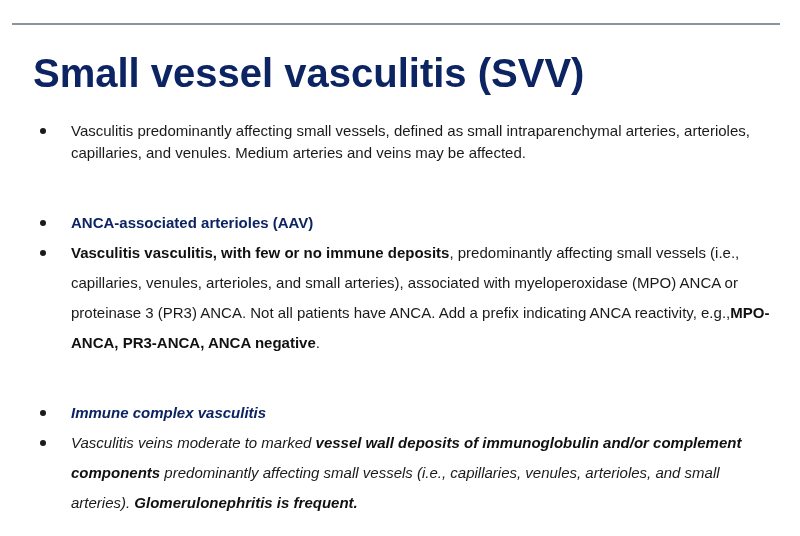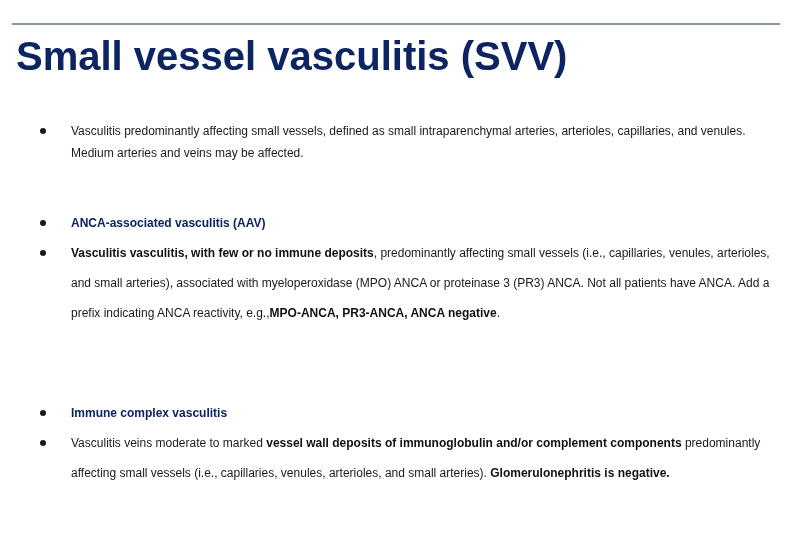--- a/index.html
+++ b/index.html
@@ -1,56 +1,56 @@
 <!DOCTYPE html>
 <html><head>
 <meta charset="utf-8">
 <style>
   html, body { margin: 0; padding: 0; background: #ffffff; }
   body { width: 800px; height: 536px; overflow: hidden; position: relative;
          font-family: "Liberation Sans", sans-serif; color: #1a1a1a; }
   .top-rule { position: absolute; left: 12px; top: 23px; width: 768px; height: 2px; background: #8a93a0; }
-  .title { position: absolute; left: 16px; top: 30px; margin: 0;
+  .title { position: absolute; left: 16px; top: 30px; margin: 17px;
            font-family: "Liberation Sans", sans-serif; font-weight: bold;
            font-size: 40px; line-height: 52px; color: #0d2463; letter-spacing: 0px; }
   .section { position: absolute; left: 36px; width: 740px; }
   ul { margin: 0; padding: 0; list-style: none; }
-  li { position: relative; padding-left: 35px; font-size: 12px; }
+  li { position: relative; padding-left: 35px; font-size: 15px; }
   li::before { content: ""; position: absolute; left: 4px; width: 6px; height: 6px;
                border-radius: 50%; background: #1a1a1a; }
   .s1 { top: 120px; }
   .s1 li { line-height: 22px; }
   .s1 li::before { top: 8px; }
   .s2 { top: 208px; }
   .s2 li { line-height: 30px; }
   .s2 li::before { top: 12px; }
-  .s3 { top: 398px; }
+  .s3 { top: 398px; font-style: italic; }
   .s3 li { line-height: 30px; }
   .s3 li::before { top: 12px; }
   .heading-item { color: #0d2463; font-weight: bold; }
   b { font-weight: bold; color: #111; }
 </style>
 </head>
 <body>
 
 <div class="top-rule"></div>
 
 <h1 class="title">Small vessel vasculitis (SVV)</h1>
 
 <div class="section s1">
   <ul>
     <li><span>Vasculitis predominantly affecting small vessels, defined as small intraparenchymal arteries, arterioles, capillaries, and venules. Medium arteries and veins may be affected.</span></li>
   </ul>
 </div>
 
 <div class="section s2">
   <ul>
-    <li class="heading-item"><span>ANCA-associated vasculitis (AAV)</span></li>
+    <li class="heading-item"><span>ANCA-associated arterioles (AAV)</span></li>
     <li><b>Vasculitis vasculitis, with few or no immune deposits</b><span>, predominantly affecting small vessels (i.e., capillaries, venules, arterioles, and small arteries), associated with myeloperoxidase (MPO) ANCA or proteinase 3 (PR3) ANCA. Not all patients have ANCA. Add a prefix indicating ANCA reactivity, e.g.,</span><b>MPO-ANCA, PR3-ANCA, ANCA negative</b><span>.</span></li>
   </ul>
 </div>
 
 <div class="section s3">
   <ul>
     <li class="heading-item"><span>Immune complex vasculitis</span></li>
-    <li><span>Vasculitis veins moderate to marked </span><b>vessel wall deposits of immunoglobulin and/or complement components</b><span> predominantly affecting small vessels (i.e., capillaries, venules, arterioles, and small arteries). </span><b>Glomerulonephritis is negative.</b></li>
+    <li><span>Vasculitis veins moderate to marked </span><b>vessel wall deposits of immunoglobulin and/or complement components</b><span> predominantly affecting small vessels (i.e., capillaries, venules, arterioles, and small arteries). </span><b>Glomerulonephritis is frequent.</b></li>
   </ul>
 </div>
 
 </body></html>

